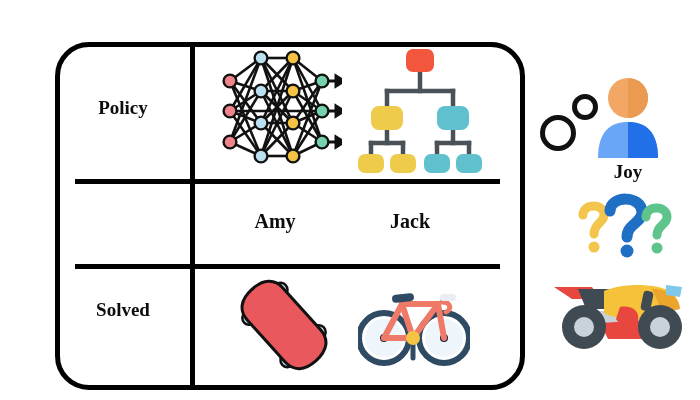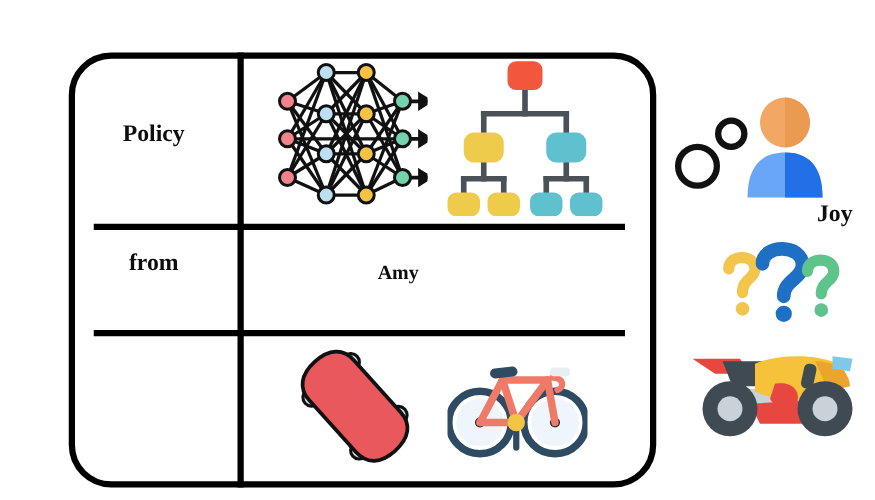--- a/index.html
+++ b/index.html
@@ -48,22 +48,22 @@
     line-height:1.2;
   }
   .rowlabel.policy{top:85px;}
   .rowlabel.observed{top:188px;}
   .rowlabel.solved{top:287px;}
 
   
   .colname{
     position:absolute;
     top:198px;
-    width:120px;text-align:right;
-    font-weight:bold;font-size:16px;color:#0d0d0d;
+    width:120px;text-align:center;
+    font-weight:bold;font-size:20px;color:#0d0d0d;
   }
   .colname.amy{left:215px;}
   .colname.jack{left:350px;}
 
   
   .art{position:absolute;}
 
   
   .nn{left:212px;top:33px;width:130px;height:128px;}
   
@@ -79,45 +79,46 @@
   .bubble{
     position:absolute;
     border:5px solid #111111;
     border-radius:50%;
     background:transparent;
   }
   .bubble.big{left:6px;top:48px;width:26px;height:26px;}
   .bubble.small{left:38px;top:27px;width:16px;height:16px;}
   .joy-label{
     position:absolute;left:40px;top:94px;width:108px;
-    text-align:right;font-weight:bold;font-size:19px;color:#0d0d0d;
+    text-align:center;font-weight:bold;font-size:19px;color:#0d0d0d;
   }
   .qmarks{position:absolute;left:36px;top:126px;width:106px;height:68px;}
   .moto{position:absolute;left:14px;top:198px;width:148px;height:92px;}
 </style>
 </head>
 <body>
 
 <div id="root">
 
   <div class="card"></div>
   <div class="vdivider"></div>
   <div class="hdiv one"></div>
   <div class="hdiv two"></div>
 
   <div class="rowlabel policy">Policy</div>
 
   <div class="rowlabel observed">
-    <div>from</div>
   </div>
 
   <div class="rowlabel solved">
+    <div>Solved</div>
   </div>
 
   <div class="colname amy">Amy</div>
+  <div class="colname jack">Jack</div>
 
   <div class="art nn">
     <svg viewBox="0 0 130 128" width="130" height="128">
       <g stroke="#111111" stroke-width="2.6" fill="none">
 
         <line x1="18" y1="36" x2="49" y2="13"></line>
           <line x1="18" y1="36" x2="49" y2="46"></line>
         <line x1="18" y1="36" x2="49" y2="78"></line>
           <line x1="18" y1="36" x2="49" y2="111"></line>
         <line x1="18" y1="66" x2="49" y2="13"></line>

